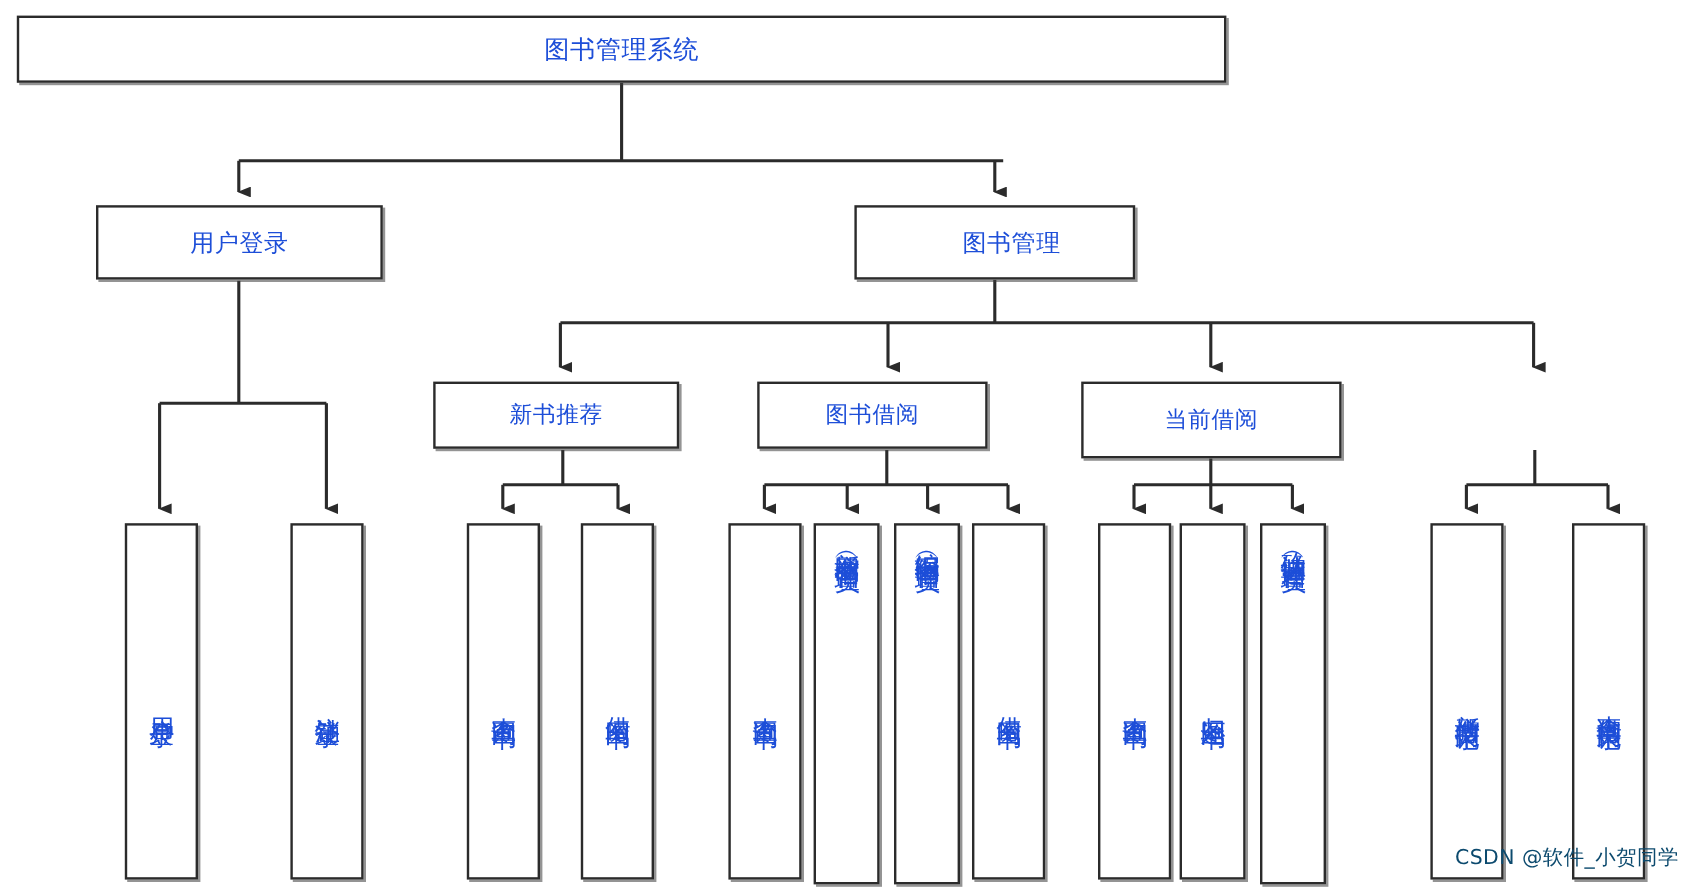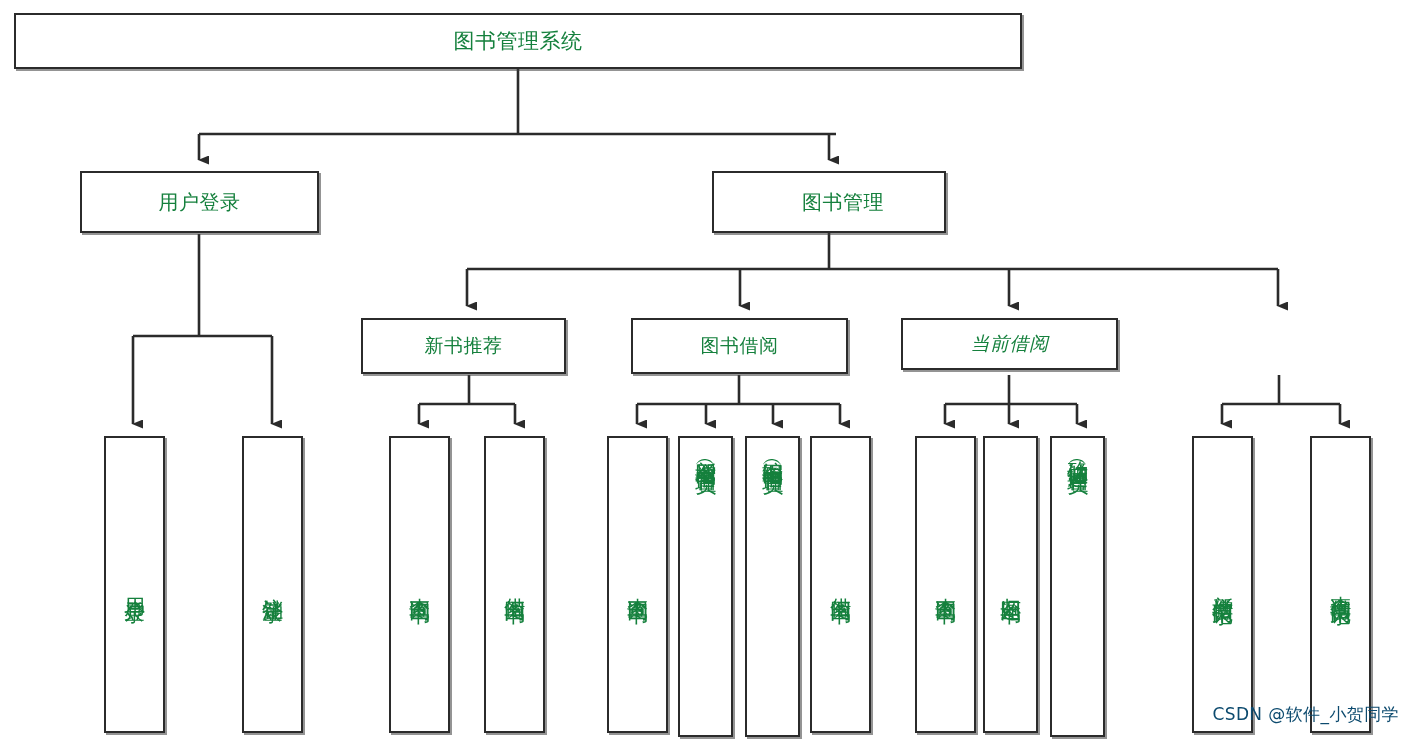--- a/index.html
+++ b/index.html
@@ -15,21 +15,21 @@
 
   .node{
     position:absolute;
     box-sizing:border-box;
     background:#ffffff;
     border:2px solid #2b2b2b;
     box-shadow:2px 2px 0 0 rgba(60,60,60,.55);
     display:flex;
     align-items:center;
     justify-content:center;
-    color:#15803d;
+    color:#1d4ed8;
   }
   .node .label{
     display:block;
     text-align:center;
     letter-spacing:.5px;
     white-space:nowrap;
   }
   .node.root .label{font-size:21px;}
   .node.lvl2 .label{font-size:20px;}
   .node.lvl3 .label{font-size:19px;}
@@ -125,25 +125,25 @@
   </div>
 
   <div class="node lvl2" style="left:712px;top:171px;width:234px;height:62px;padding-left:28px;">
     <span class="label">图书管理</span>
   </div>
 
   <div class="node lvl3" style="left:361px;top:318px;width:205px;height:56px;">
     <span class="label">新书推荐</span>
   </div>
 
-  <div class="node lvl3" style="left:631px;top:318px;width:217px;height:56px;">
+  <div class="node lvl3" style="left:631px;top:318px;width:192px;height:56px;">
     <span class="label">图书借阅</span>
   </div>
 
-  <div class="node lvl3" style="left:901px;top:318px;width:217px;height:52px;font-style:italic;">
+  <div class="node lvl3" style="left:901px;top:318px;width:217px;height:64px;">
     <span class="label">当前借阅</span>
   </div>
 
 
   <div class="node leaf center" style="left:104px;top:436px;width:61px;height:297px;">
     <span class="label">用户登录</span>
   </div>
 
   <div class="node leaf center" style="left:242px;top:436px;width:61px;height:297px;">
     <span class="label">注销登录</span>

